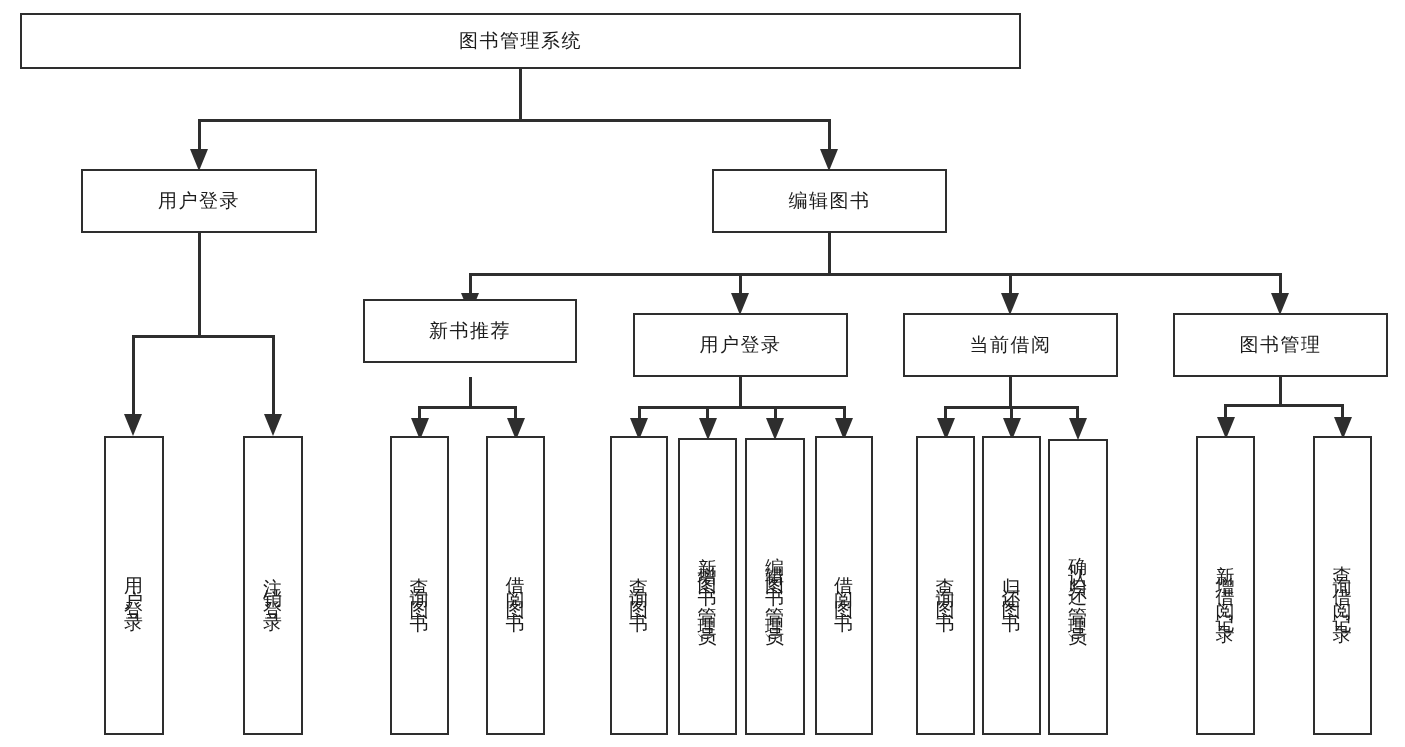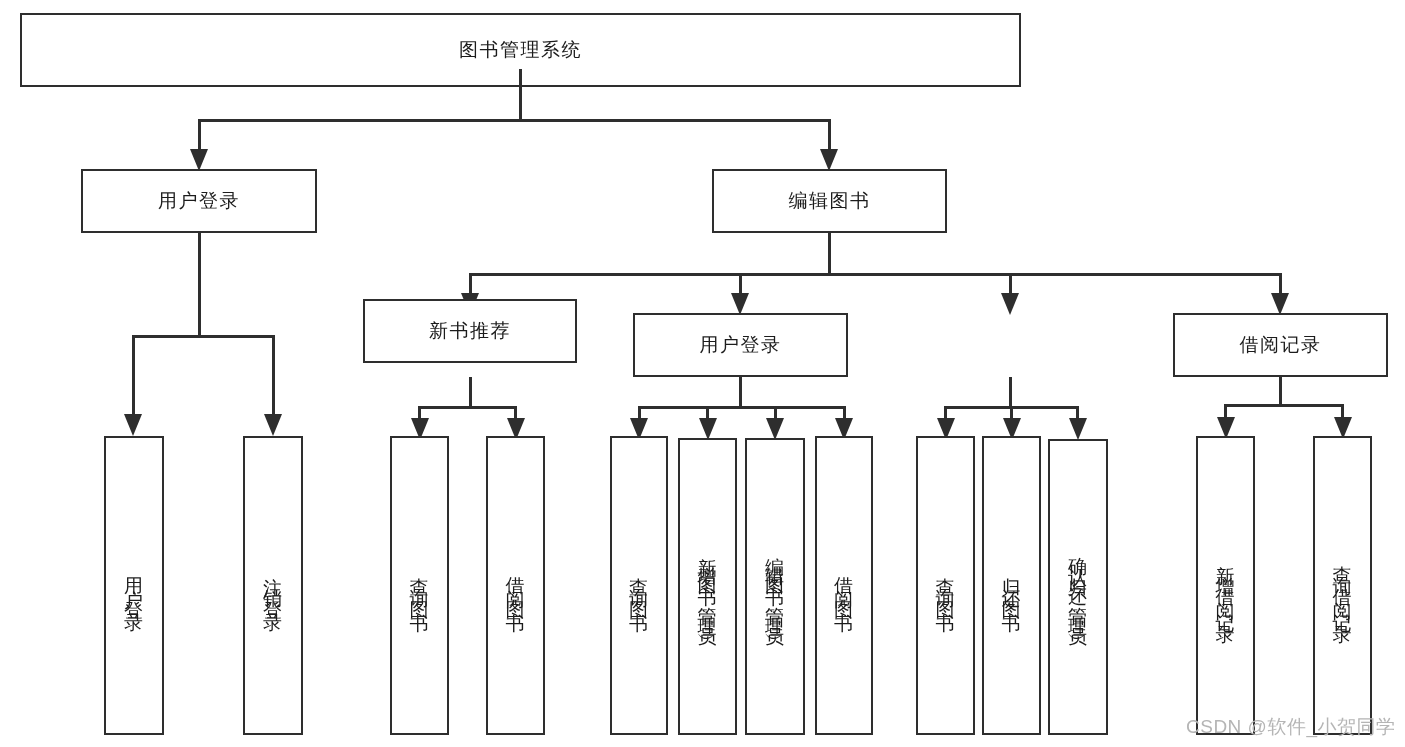--- a/index.html
+++ b/index.html
@@ -32,21 +32,21 @@
   .watermark{
     position:absolute;left:1186px;top:714px;font-size:19px;
     color:#b5b5b5;letter-spacing:0.5px;white-space:nowrap;
   }
 </style>
 </head>
 <body>
 
 <div id="canvas">
 
-  <div class="box" style="left:20px;top:13px;width:1001px;height:74px;">
+  <div class="box" style="left:20px;top:13px;width:1001px;height:56px;">
     <span>图书管理系统</span>
   </div>
 
   <div class="vline" style="left:518.5px;top:69px;height:50px;"></div>
   <div class="hline" style="left:197.5px;top:119px;width:633px;"></div>
   <div class="vline" style="left:197.5px;top:119px;height:32px;"></div>
   <div class="arrow" style="left:190px;top:149px;"></div>
   <div class="vline" style="left:827.5px;top:119px;height:32px;"></div>
   <div class="arrow" style="left:820px;top:149px;"></div>
 
@@ -74,22 +74,25 @@
   <div class="arrow" style="left:1001px;top:293px;"></div>
   <div class="vline" style="left:1278.5px;top:273px;height:22px;"></div>
   <div class="arrow" style="left:1271px;top:293px;"></div>
 
   <div class="box" style="left:363px;top:299px;width:214px;height:64px;">
     <span>新书推荐</span>
   </div>
   <div class="box" style="left:633px;top:313px;width:215px;height:64px;">
     <span>用户登录</span>
   </div>
+  <div class="box" style="left:903px;top:313px;width:215px;height:64px;">
+    <span>当前借阅</span>
+  </div>
   <div class="box" style="left:1173px;top:313px;width:215px;height:64px;">
-    <span>借阅记录</span>
+    <span>图书管理</span>
   </div>
 
   <div class="vline" style="left:468.5px;top:377px;height:32px;"></div>
   <div class="hline" style="left:418px;top:406px;width:99px;"></div>
   <div class="vline" style="left:418px;top:406px;height:16px;"></div>
   <div class="arrow" style="left:410.5px;top:418px;"></div>
   <div class="vline" style="left:514px;top:406px;height:16px;"></div>
   <div class="arrow" style="left:506.5px;top:418px;"></div>
 
   <div class="vline" style="left:738.5px;top:377px;height:32px;"></div>
@@ -156,15 +159,14 @@
     <span class="vtext tight">确认归还（管理员）</span>
   </div>
 
   <div class="vbox" style="left:1196px;top:436px;width:59px;height:299px;">
     <span class="vtext">新增借阅记录</span>
   </div>
   <div class="vbox" style="left:1313px;top:436px;width:59px;height:299px;">
     <span class="vtext">查询借阅记录</span>
   </div>
 
-  <div class="watermark">CSDN @软件_小贺同学</div>
 
 </div>
 
 </body></html>

